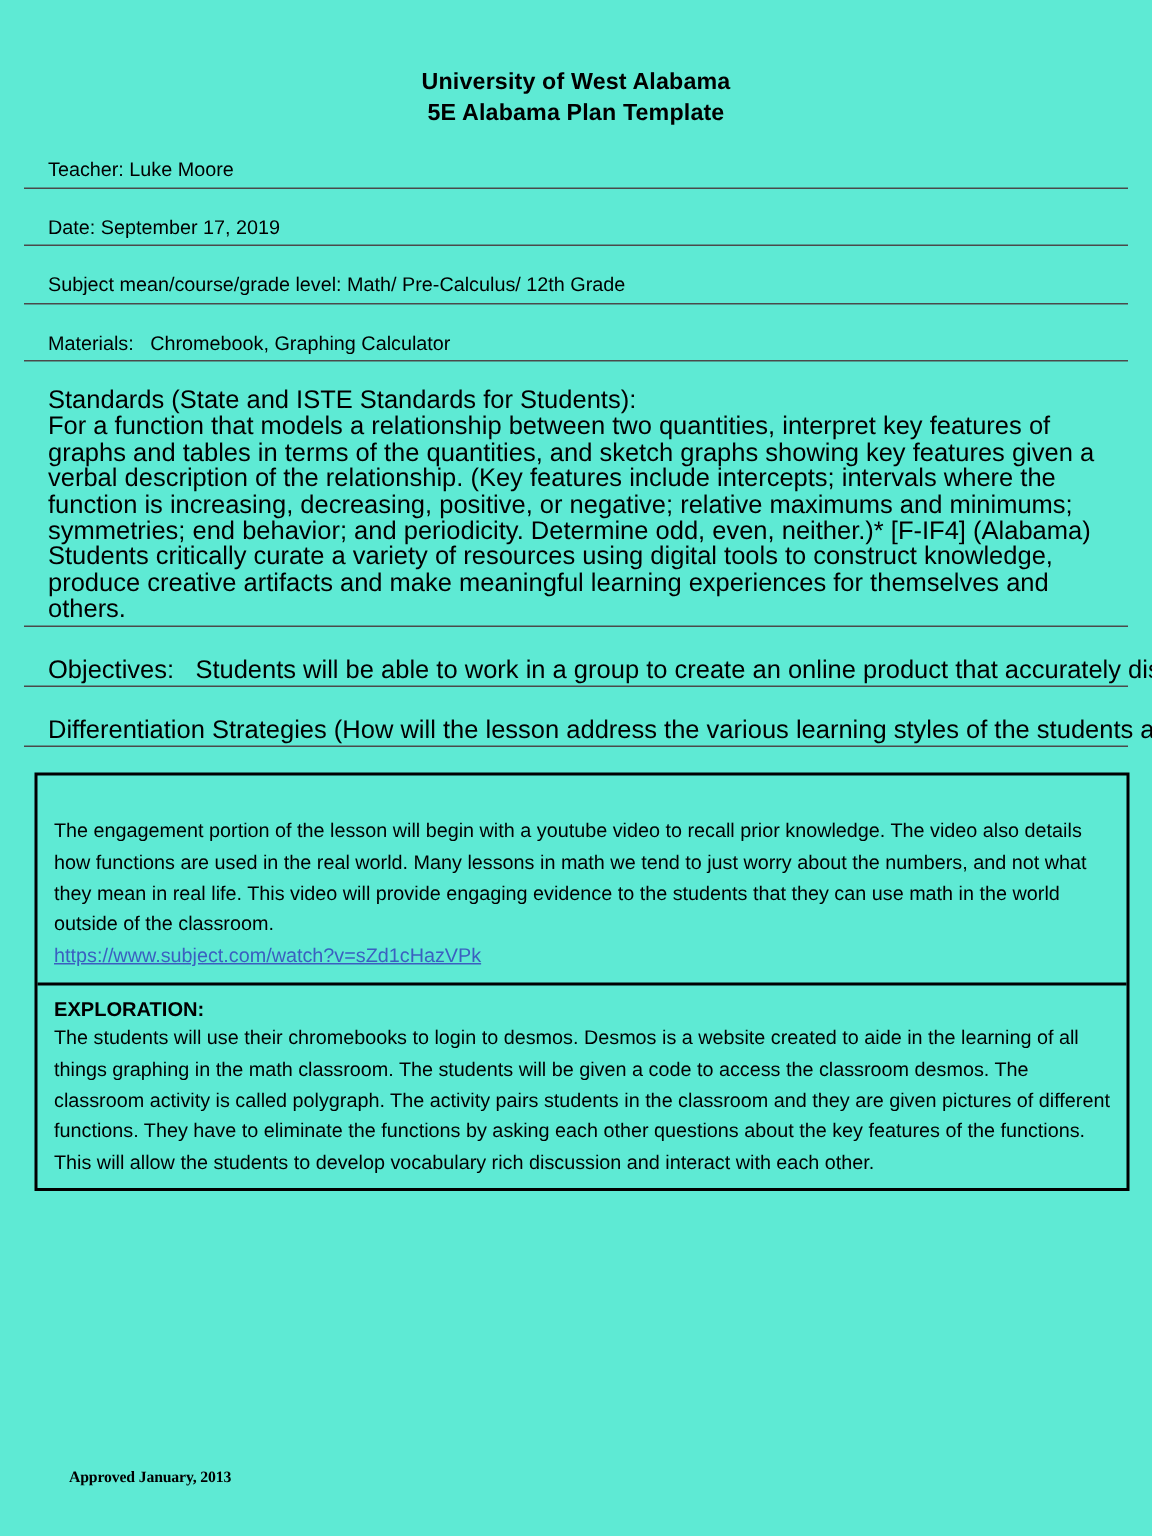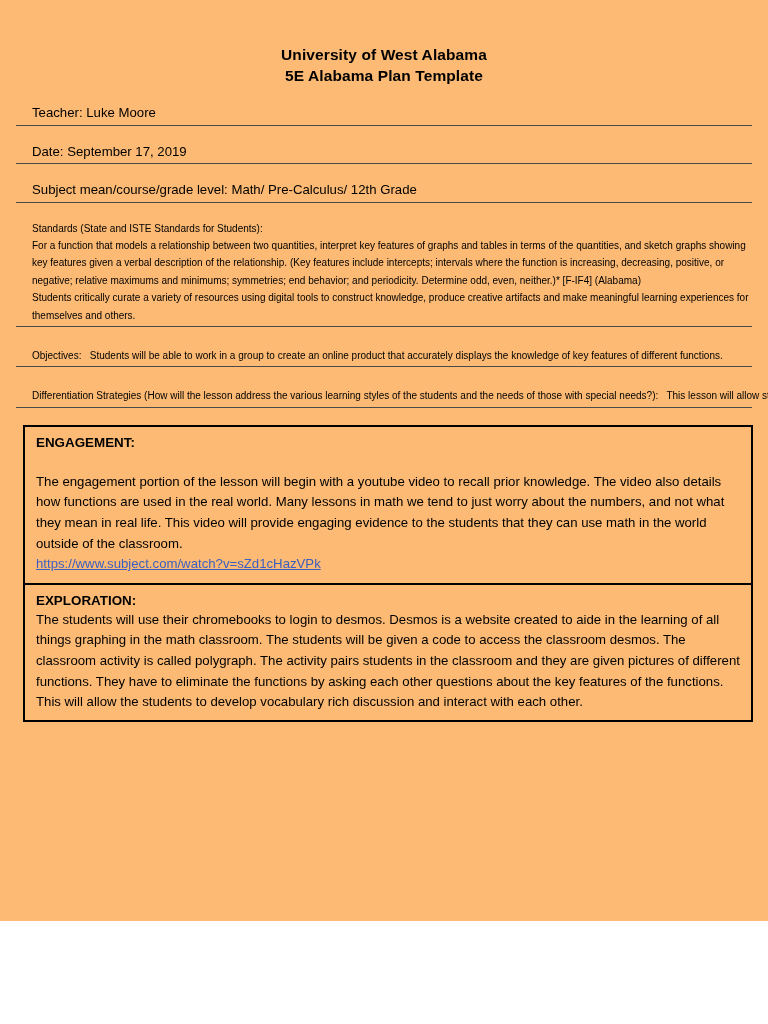--- a/index.html
+++ b/index.html
@@ -11,24 +11,24 @@
     width: 768px;
     height: 1024px;
     font-family: "Liberation Sans", sans-serif;
     color: #000000;
     -webkit-font-smoothing: antialiased;
   }
 
   .page {
     position: relative;
     width: 768px;
-    height: 921px;
+    height: 1024px;
     box-sizing: border-box;
     padding: 0;
-    background: #fdba74;
+    background: #5eead4;
     overflow: hidden;
   }
 
   
   .doc-title {
     text-align: center;
     font-weight: bold;
     font-size: 15.5px;
     line-height: 21px;
     letter-spacing: 0.1px;
@@ -54,21 +54,21 @@
 
   .field-row p {
     margin: 0;
   }
 
   .nbsp-wide { white-space: pre; }
 
   
   .block-row {
     border-bottom: 1.6px solid #4a4a4a;
-    font-size: 10px;
+    font-size: 17px;
     line-height: 17.4px;
     padding: 0 0 2px 16px;
     margin: 0;
   }
   .block-row.space-top-lg { margin-top: 17px; }
   .block-row.space-top-xl { margin-top: 20px; }
   .block-row p { margin: 0; }
 
   
   .ebox {
@@ -131,41 +131,43 @@
     </div>
 
     <div class="field-row gap-b">
       <p>Date: September 17, 2019</p>
     </div>
 
     <div class="field-row gap-b">
       <p>Subject mean/course/grade level: Math/ Pre-Calculus/ 12th Grade</p>
     </div>
 
+    <div class="field-row gap-b">
+      <p class="nbsp-wide">Materials:   Chromebook, Graphing Calculator</p>
+    </div>
 
     <div class="block-row space-top-lg">
       <p>Standards (State and ISTE Standards for Students):</p>
       <p>For a function that models a relationship between two quantities, interpret key features of graphs and tables in terms of the quantities, and sketch graphs showing key features given a verbal description of the relationship. (Key features include intercepts; intervals where the function is increasing, decreasing, positive, or negative; relative maximums and minimums; symmetries; end behavior; and periodicity. Determine odd, even, neither.)* [F-IF4] (Alabama)</p>
       <p>Students critically curate a variety of resources using digital tools to construct knowledge, produce creative artifacts and make meaningful learning experiences for themselves and others.</p>
     </div>
 
     <div class="block-row space-top-xl">
       <p class="nbsp-wide">Objectives:   Students will be able to work in a group to create an online product that accurately displays the knowledge of key features of different functions.</p>
     </div>
 
     <div class="block-row space-top-xl">
       <p class="nbsp-wide">Differentiation Strategies (How will the lesson address the various learning styles of the students and the needs of those with special needs?):   This lesson will allow students to work collaboratively in a group setting to master the given state standard. The project will allow the students to explore their subject in a real-word application setting to make connections between the classroom and the real world.</p>
     </div>
 
   </div>
 
   <div class="ebox">
 
     <div class="ebox-section engagement">
-      <p class="ebox-head">ENGAGEMENT:</p>
       <p class="ebox-body pad-top">The engagement portion of the lesson will begin with a youtube video to recall prior knowledge. The video also details how functions are used in the real world. Many lessons in math we tend to just worry about the numbers, and not what they mean in real life. This video will provide engaging evidence to the students that they can use math in the world outside of the classroom.</p>
       <p class="ebox-body"><a class="link" href="#">https://www.subject.com/watch?v=sZd1cHazVPk</a></p>
     </div>
 
     <div class="ebox-section exploration">
       <p class="ebox-head">EXPLORATION:</p>
       <p class="ebox-body">The students will use their chromebooks to login to desmos. Desmos is a website created to aide in the learning of all things graphing in the math classroom. The students will be given a code to access the classroom desmos. The classroom activity is called polygraph. The activity pairs students in the classroom and they are given pictures of different functions. They have to eliminate the functions by asking each other questions about the key features of the functions. This will allow the students to develop vocabulary rich discussion and interact with each other.</p>
     </div>
 
   </div>

